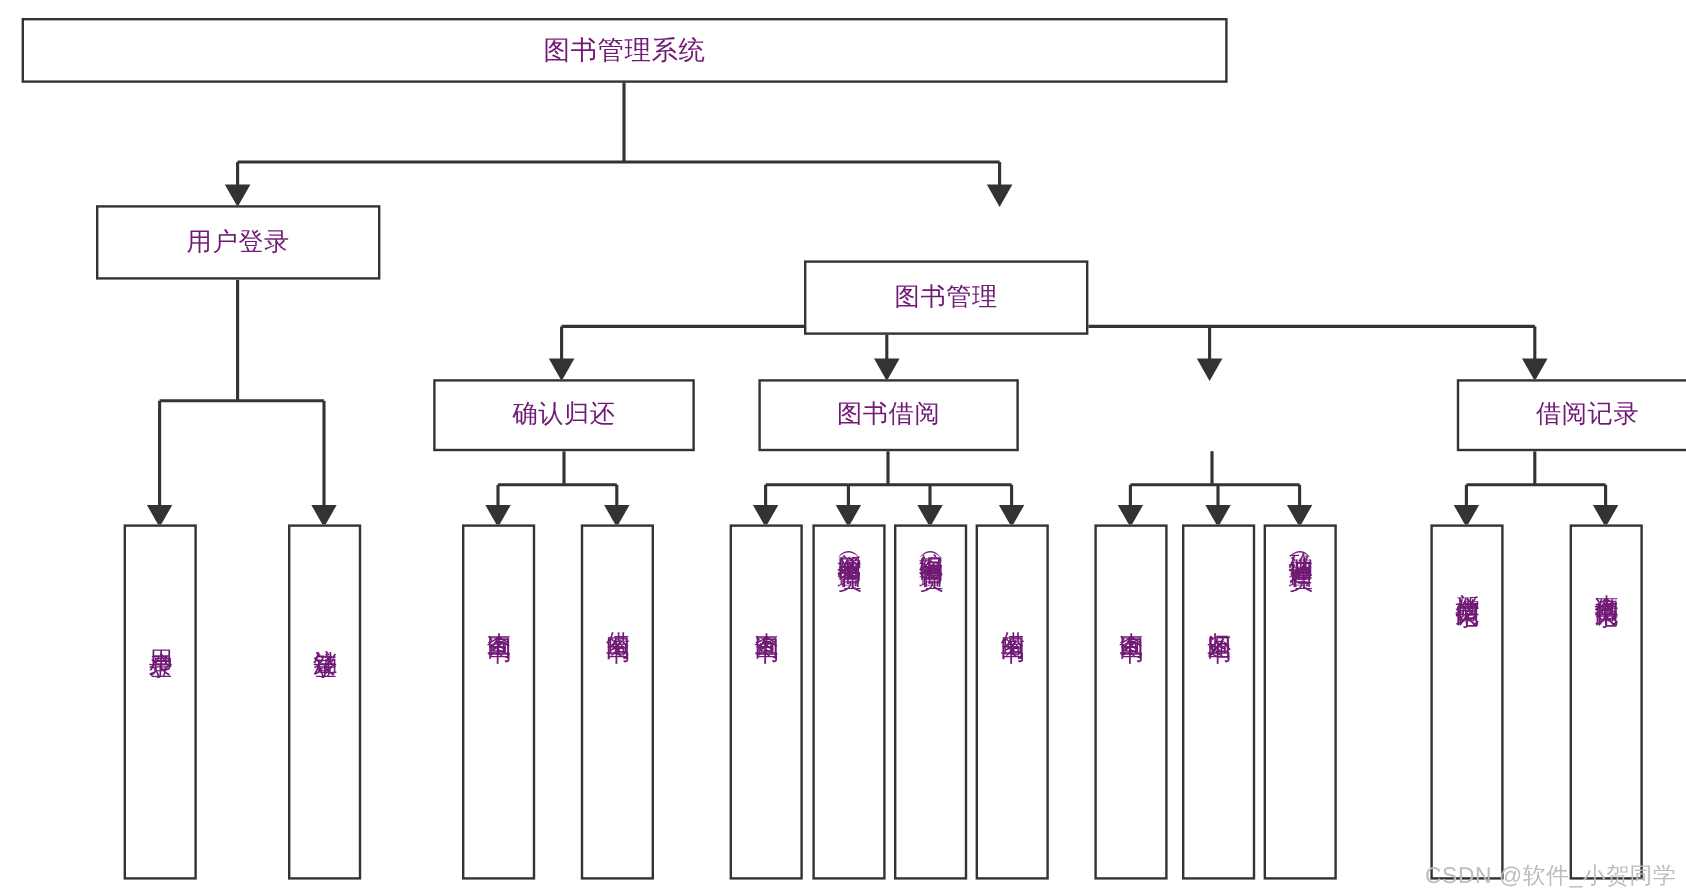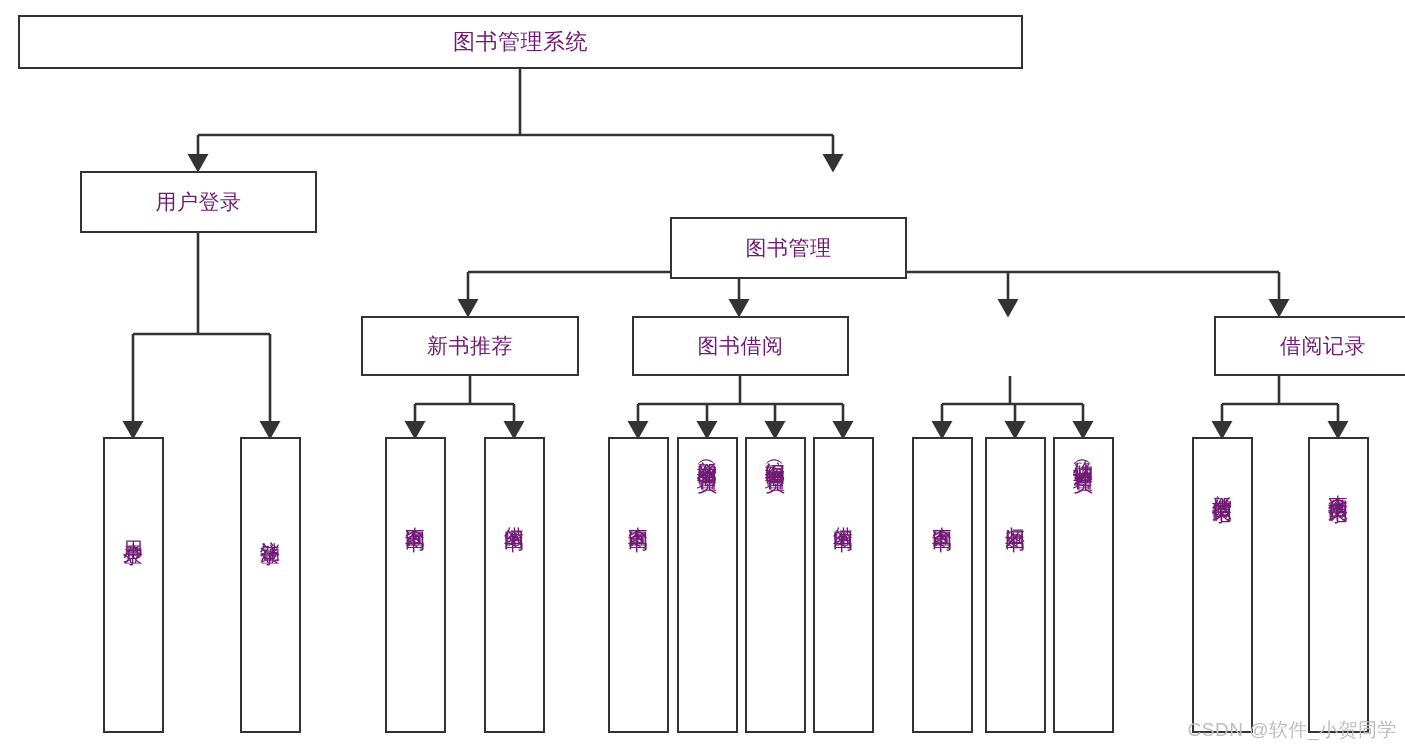--- a/index.html
+++ b/index.html
@@ -132,21 +132,21 @@
   </div>
 
   <div class="node lvl2" style="left:80px; top:171px; width:237px; height:62px;">
     <span class="label">用户登录</span>
   </div>
   <div class="node lvl2" style="left:670px; top:171px; width:237px; height:62px;margin-top:46px;">
     <span class="label">图书管理</span>
   </div>
 
   <div class="node lvl3" style="left:361px; top:316px; width:218px; height:60px;">
-    <span class="label">新书推荐</span>
+    <span class="label">确认归还</span>
   </div>
   <div class="node lvl3" style="left:632px; top:316px; width:217px; height:60px;">
     <span class="label">图书借阅</span>
   </div>
   <div class="node lvl3" style="left:1170px; top:316px; width:218px; height:60px;margin-left:44px;">
     <span class="label">借阅记录</span>
   </div>
 
   <div class="node vertical" style="left:103px; top:437px; width:61px; height:296px; padding-top:86px;">
     <span class="label">用户登录</span>

